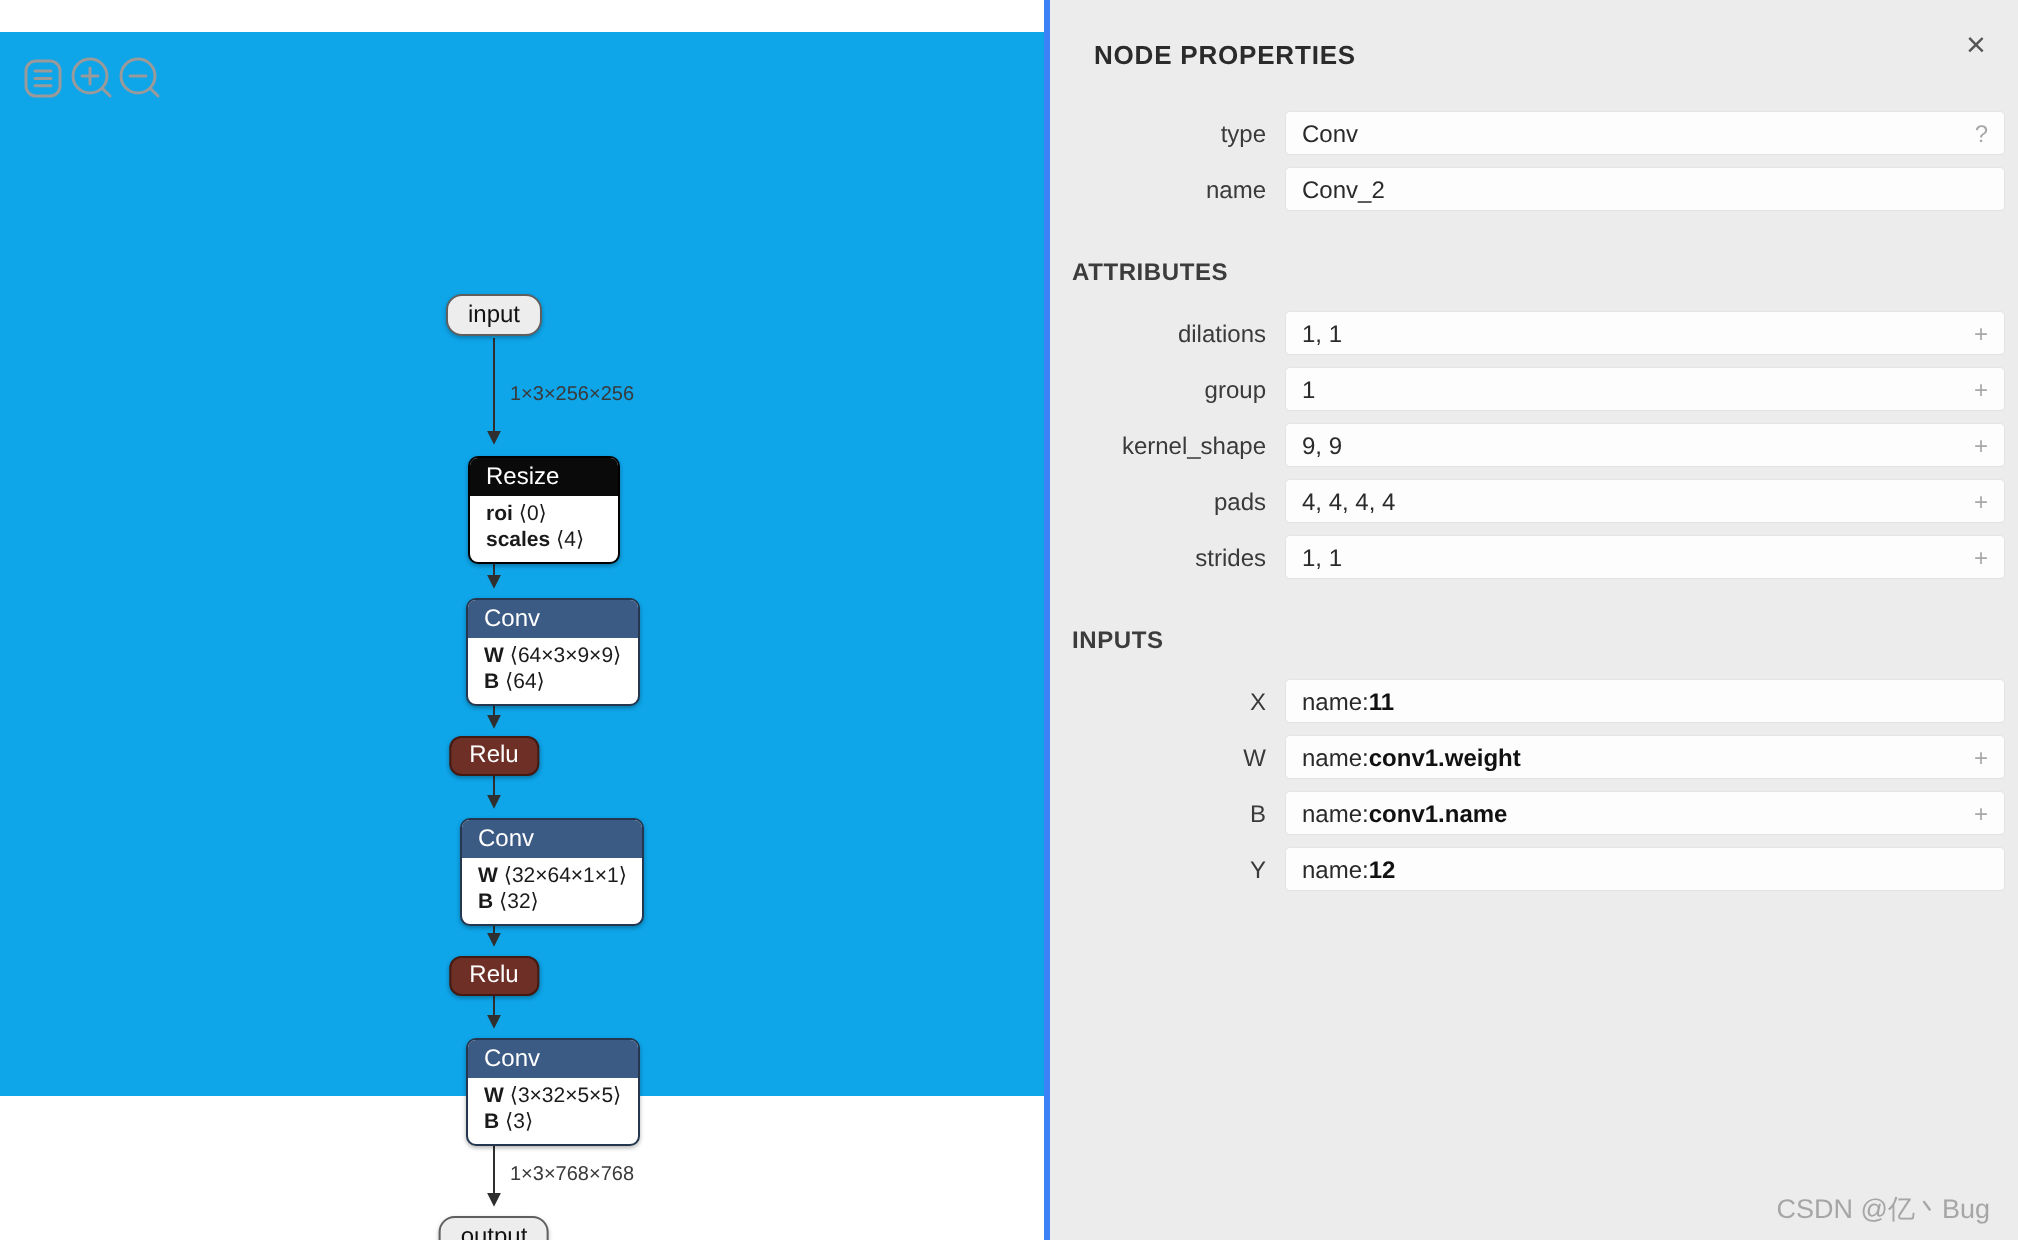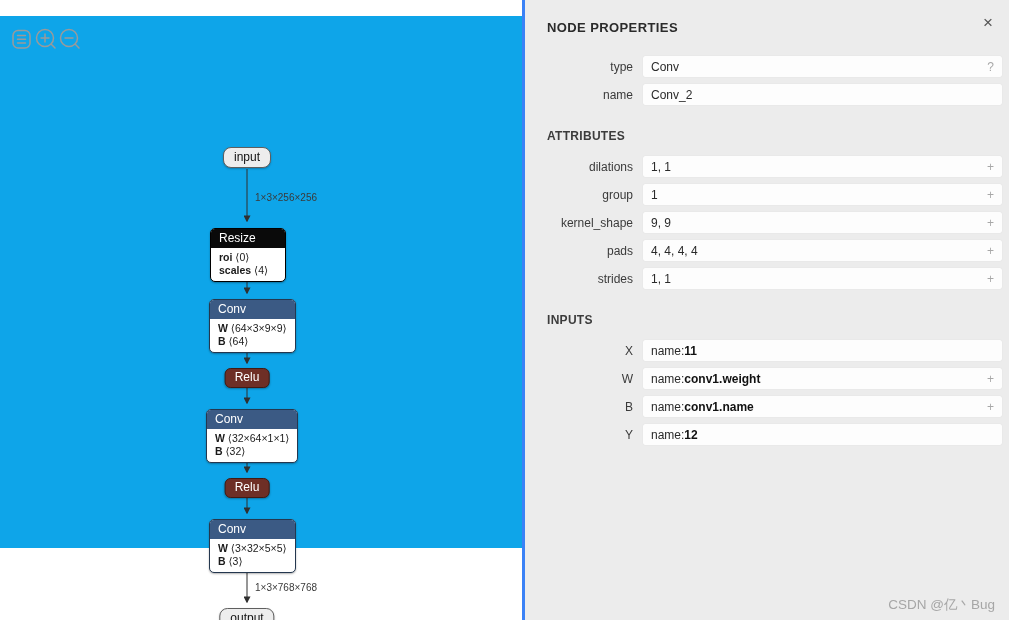--- a/index.html
+++ b/index.html
@@ -20,21 +20,21 @@
 
   .node { position: absolute; cursor: pointer; }
   .pill {
     transform: translateX(-50%);
     background: #ededed; border: 1.5px solid #5f5f5f; border-radius: 8px;
     padding: 2px 10px 3px; font-size: 12px; color: #111;
     box-shadow: 0 1px 2px rgba(0,0,0,.25); white-space: nowrap;
   }
   .box {
     border: 1px solid #2e2e2e; border-radius: 5px; overflow: hidden;
-    background: #fff; box-shadow: 0 1px 2px rgba(0,0,0,.3);
+    background: #fff; box-shadow: 0 1px 2px rgba(0,0,0,.3); margin-left: 24px;
   }
   .node-header { color: #fff; font-size: 12px; padding: 2px 8px 3px; white-space: nowrap; }
   .resize-h { background: #0a0a0a; }
   .conv-h { background: #3b5a84; }
   .node-body { padding: 3px 8px 4px; font-size: 10.5px; line-height: 13px; color: #1a1a1a; white-space: nowrap; }
   .node-body b { font-weight: bold; }
   .relu {
     transform: translateX(-50%);
     background: #6e2f26; border: 1.5px solid #431a12; border-radius: 6px;
     color: #fff; font-size: 12px; padding: 1px 9px 3px;
@@ -64,21 +64,21 @@
   }
   .pbox {
     flex: 1; margin-right: 7px; height: 21px; background: #fdfdfd;
     border-radius: 2px; display: flex; align-items: center;
     padding: 0 8px; font-size: 12px; color: #2a2a2a; cursor: text;
     box-shadow: 0 0 1px rgba(0,0,0,.12);
   }
   .pbox .bold { font-weight: bold; color: #111; }
   .hint { margin-left: auto; color: #a8a8a8; font-size: 12px; cursor: pointer; }
   .section-title {
-    margin: 24px 0 13px 22px; font-size: 12px; font-weight: bold;
+    margin: 24px 0 13px 11px; font-size: 12px; font-weight: bold;
     color: #3c3c3c; letter-spacing: .3px;
   }
   .watermark {
     position: absolute; right: 14px; bottom: 6px;
     font-size: 13.5px; color: #a6a6a6;
   }
 </style>
 </head>
 <body>
 

